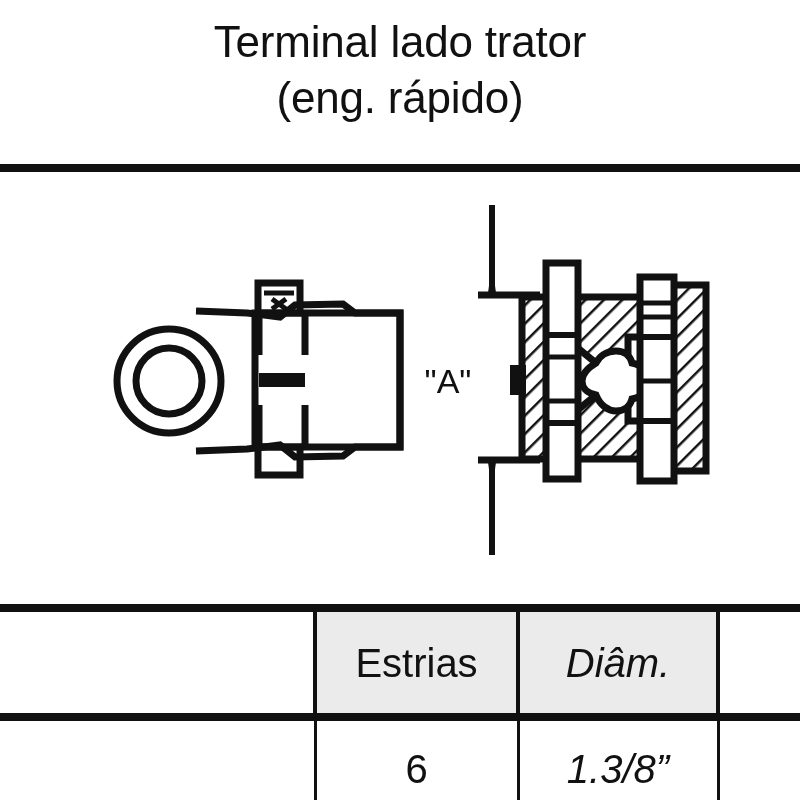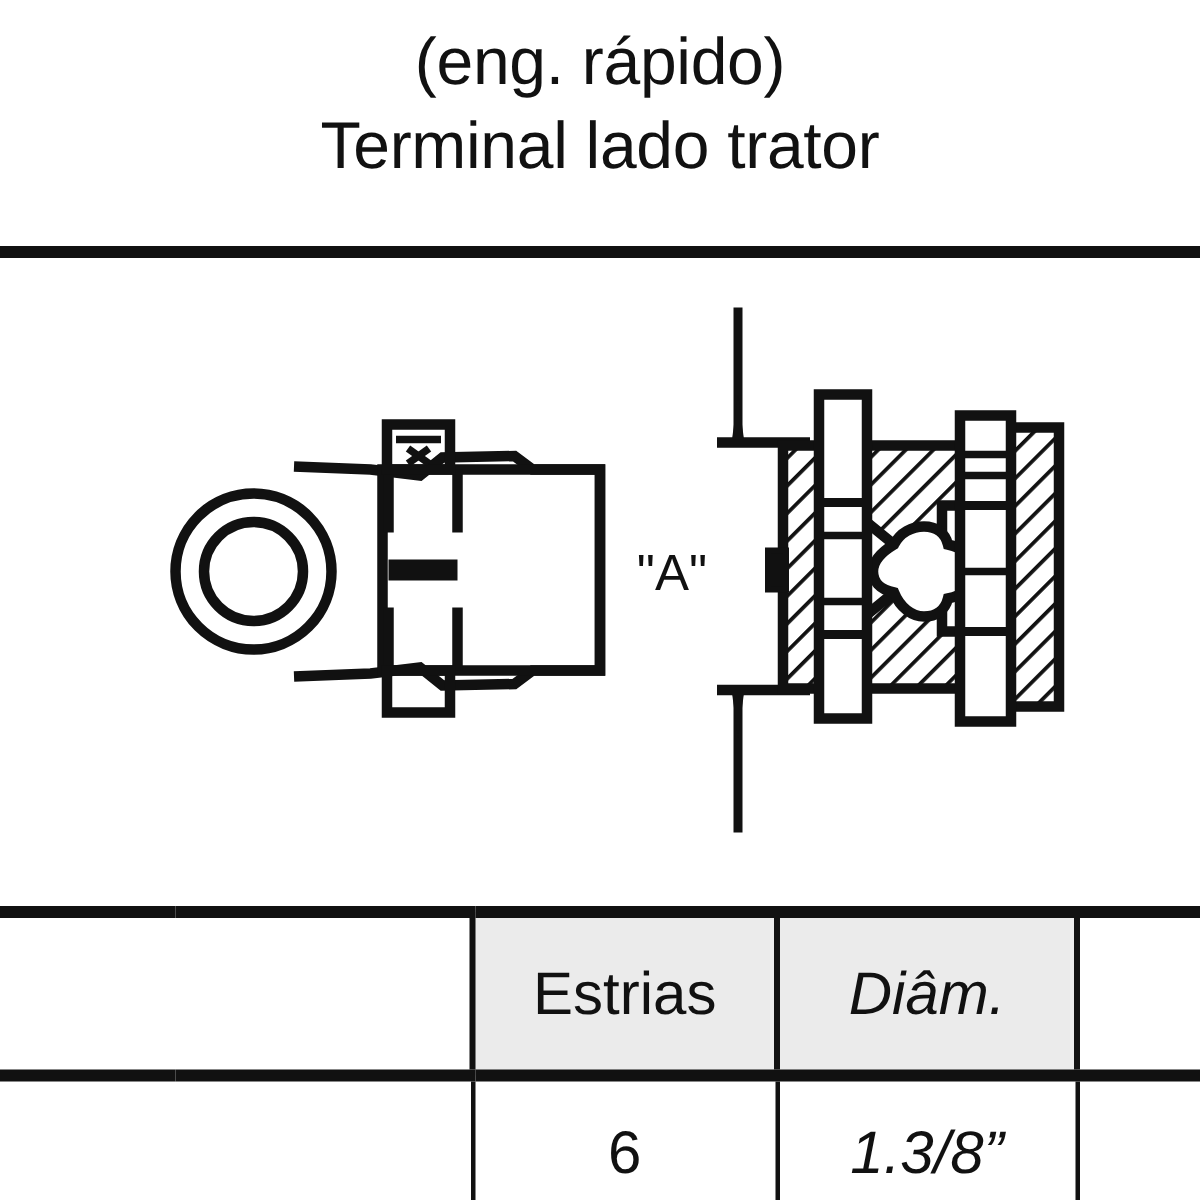--- a/index.html
+++ b/index.html
@@ -102,22 +102,22 @@
   tr.header-row td { border-top: 8px solid #111111; border-bottom: 8px solid #111111; }
 
   
   td.vr-right { border-right: 4px solid #111111; }
   td.vr-thin-right { border-right: 3px solid #111111; }
 </style>
 </head>
 <body>
 
 <div class="title-block">
+  <span class="title-line">Terminal lado trator</span>
   <span class="title-line">(eng. rápido)</span>
-  <span class="title-line">Terminal lado trator</span>
 </div>
 
 <div class="title-rule"></div>
 
 <div class="drawing-area">
   <svg viewBox="0 0 800 400" xmlns="http://www.w3.org/2000/svg">
     <defs>
 
       <pattern id="hatch" width="13" height="13" patternTransform="rotate(45)" patternUnits="userSpaceOnUse">
         <rect width="13" height="13" fill="#ffffff"></rect>

